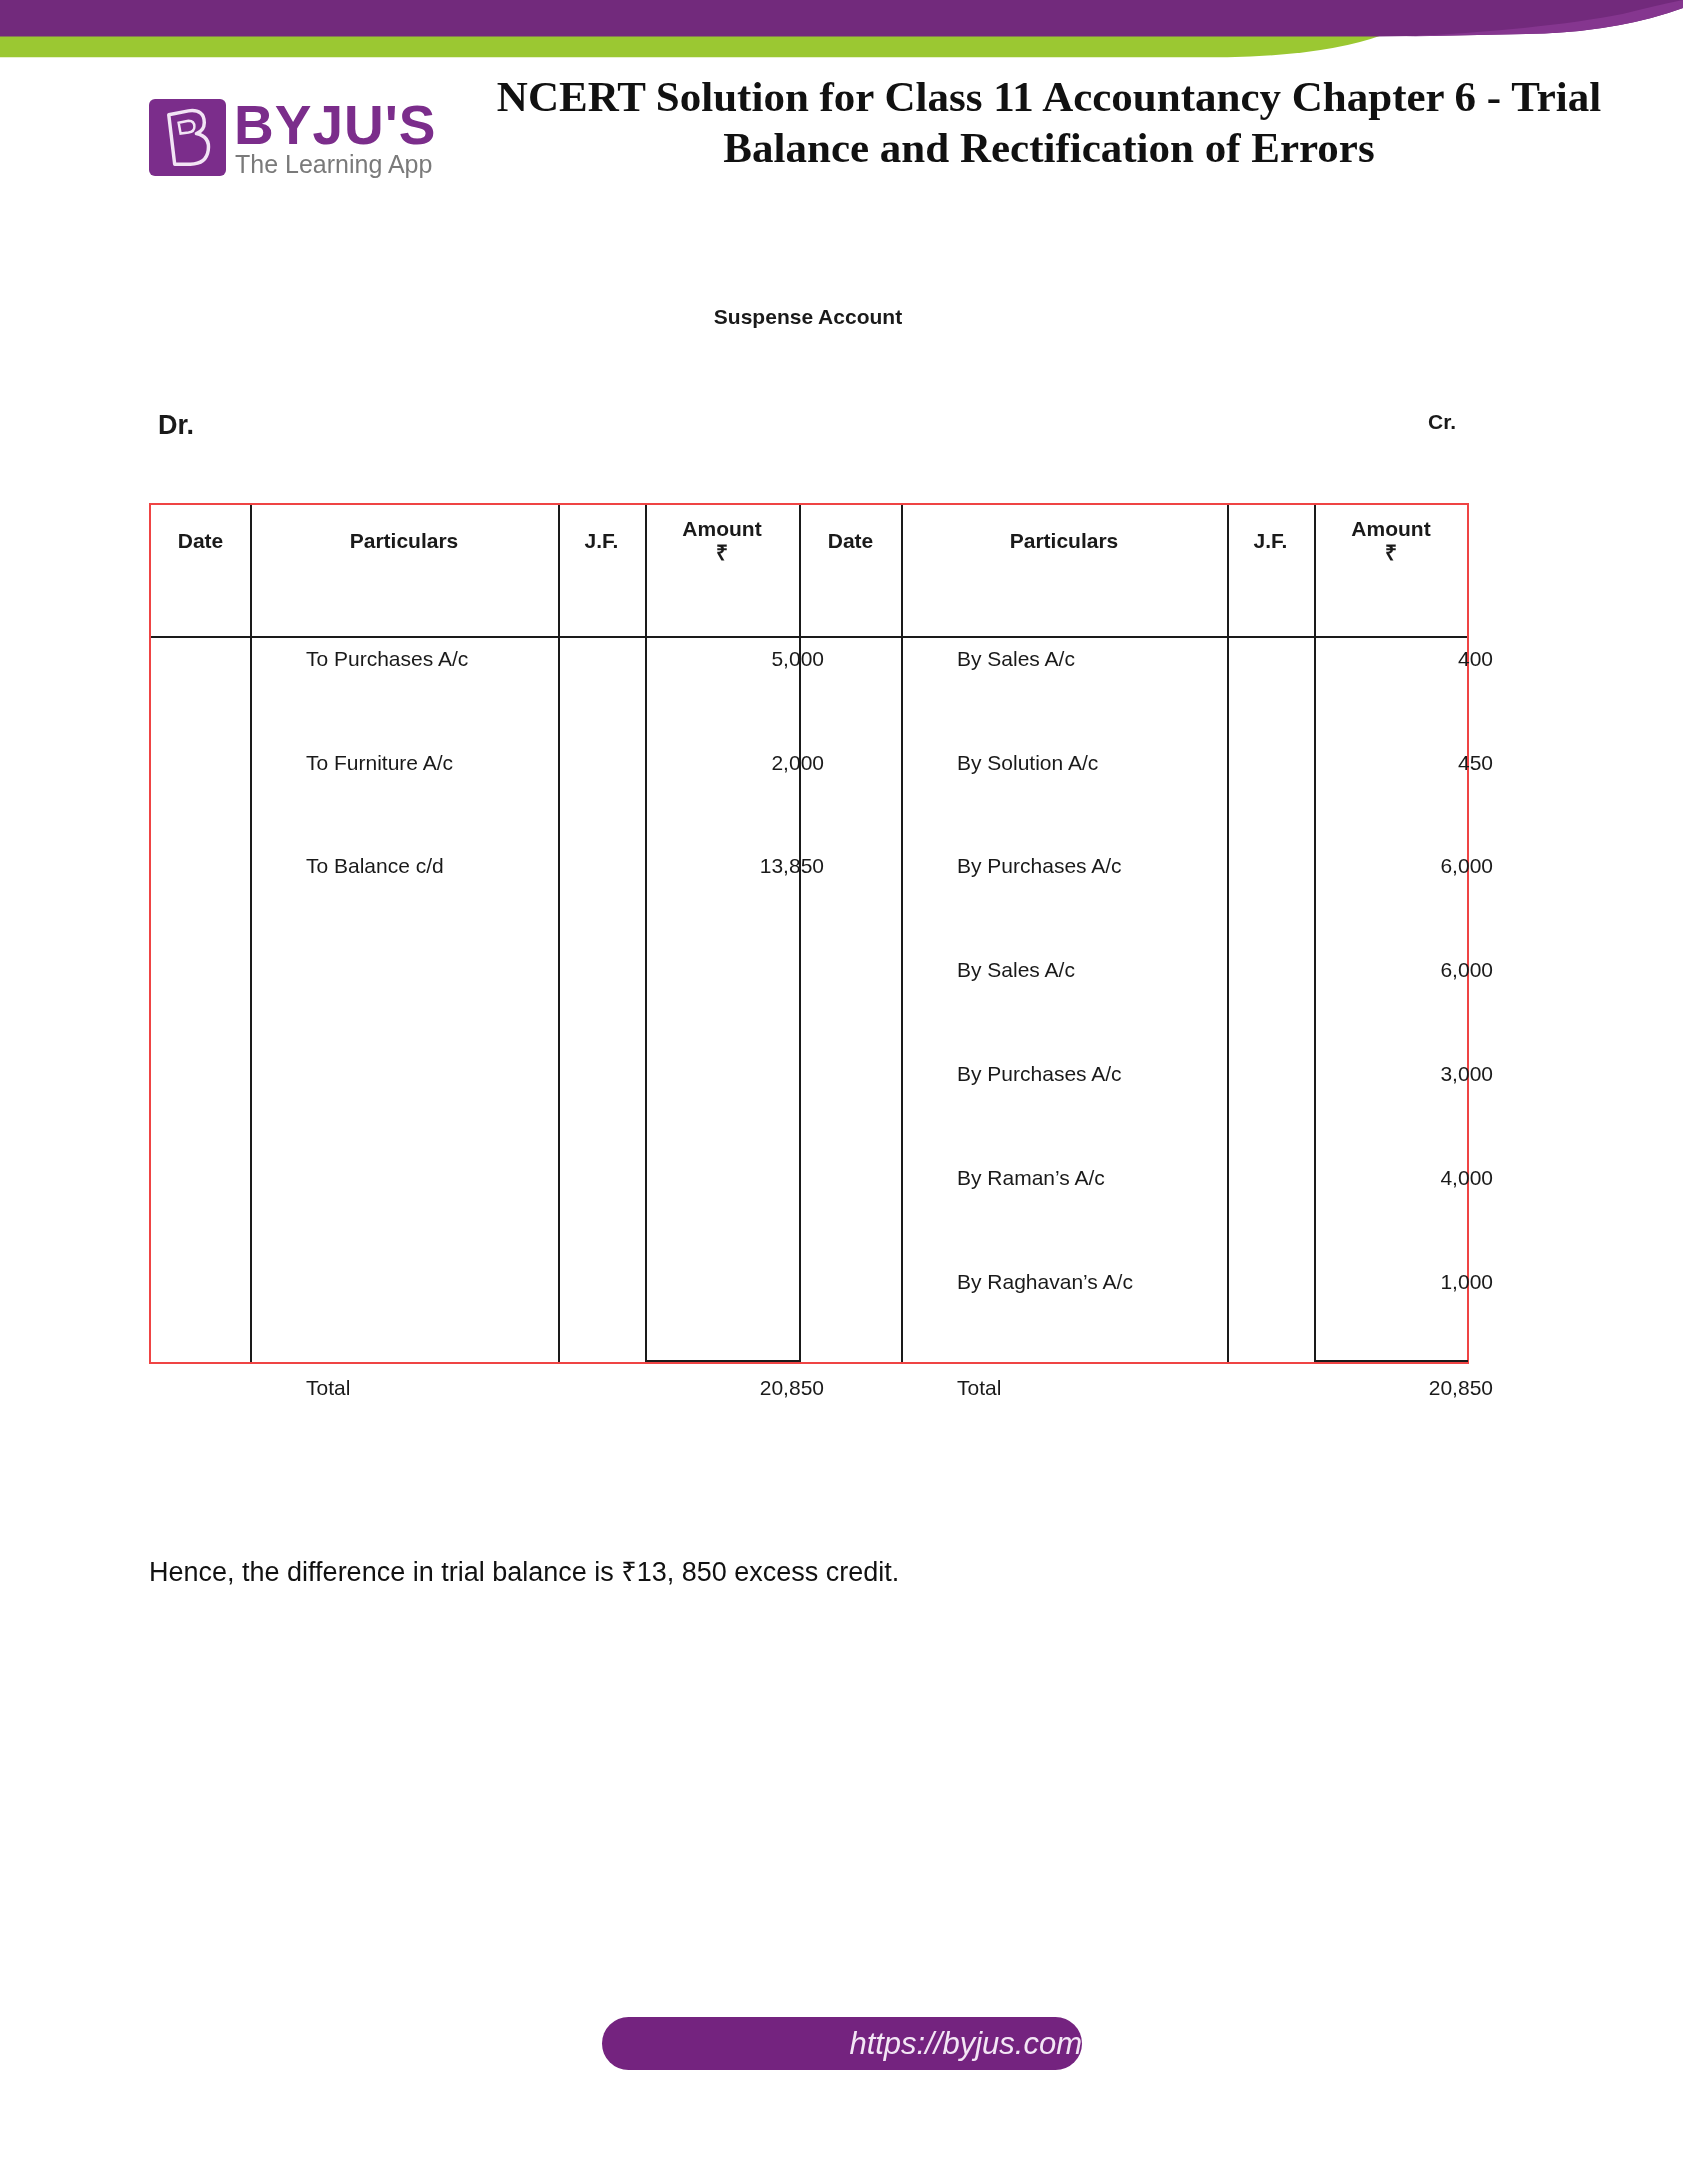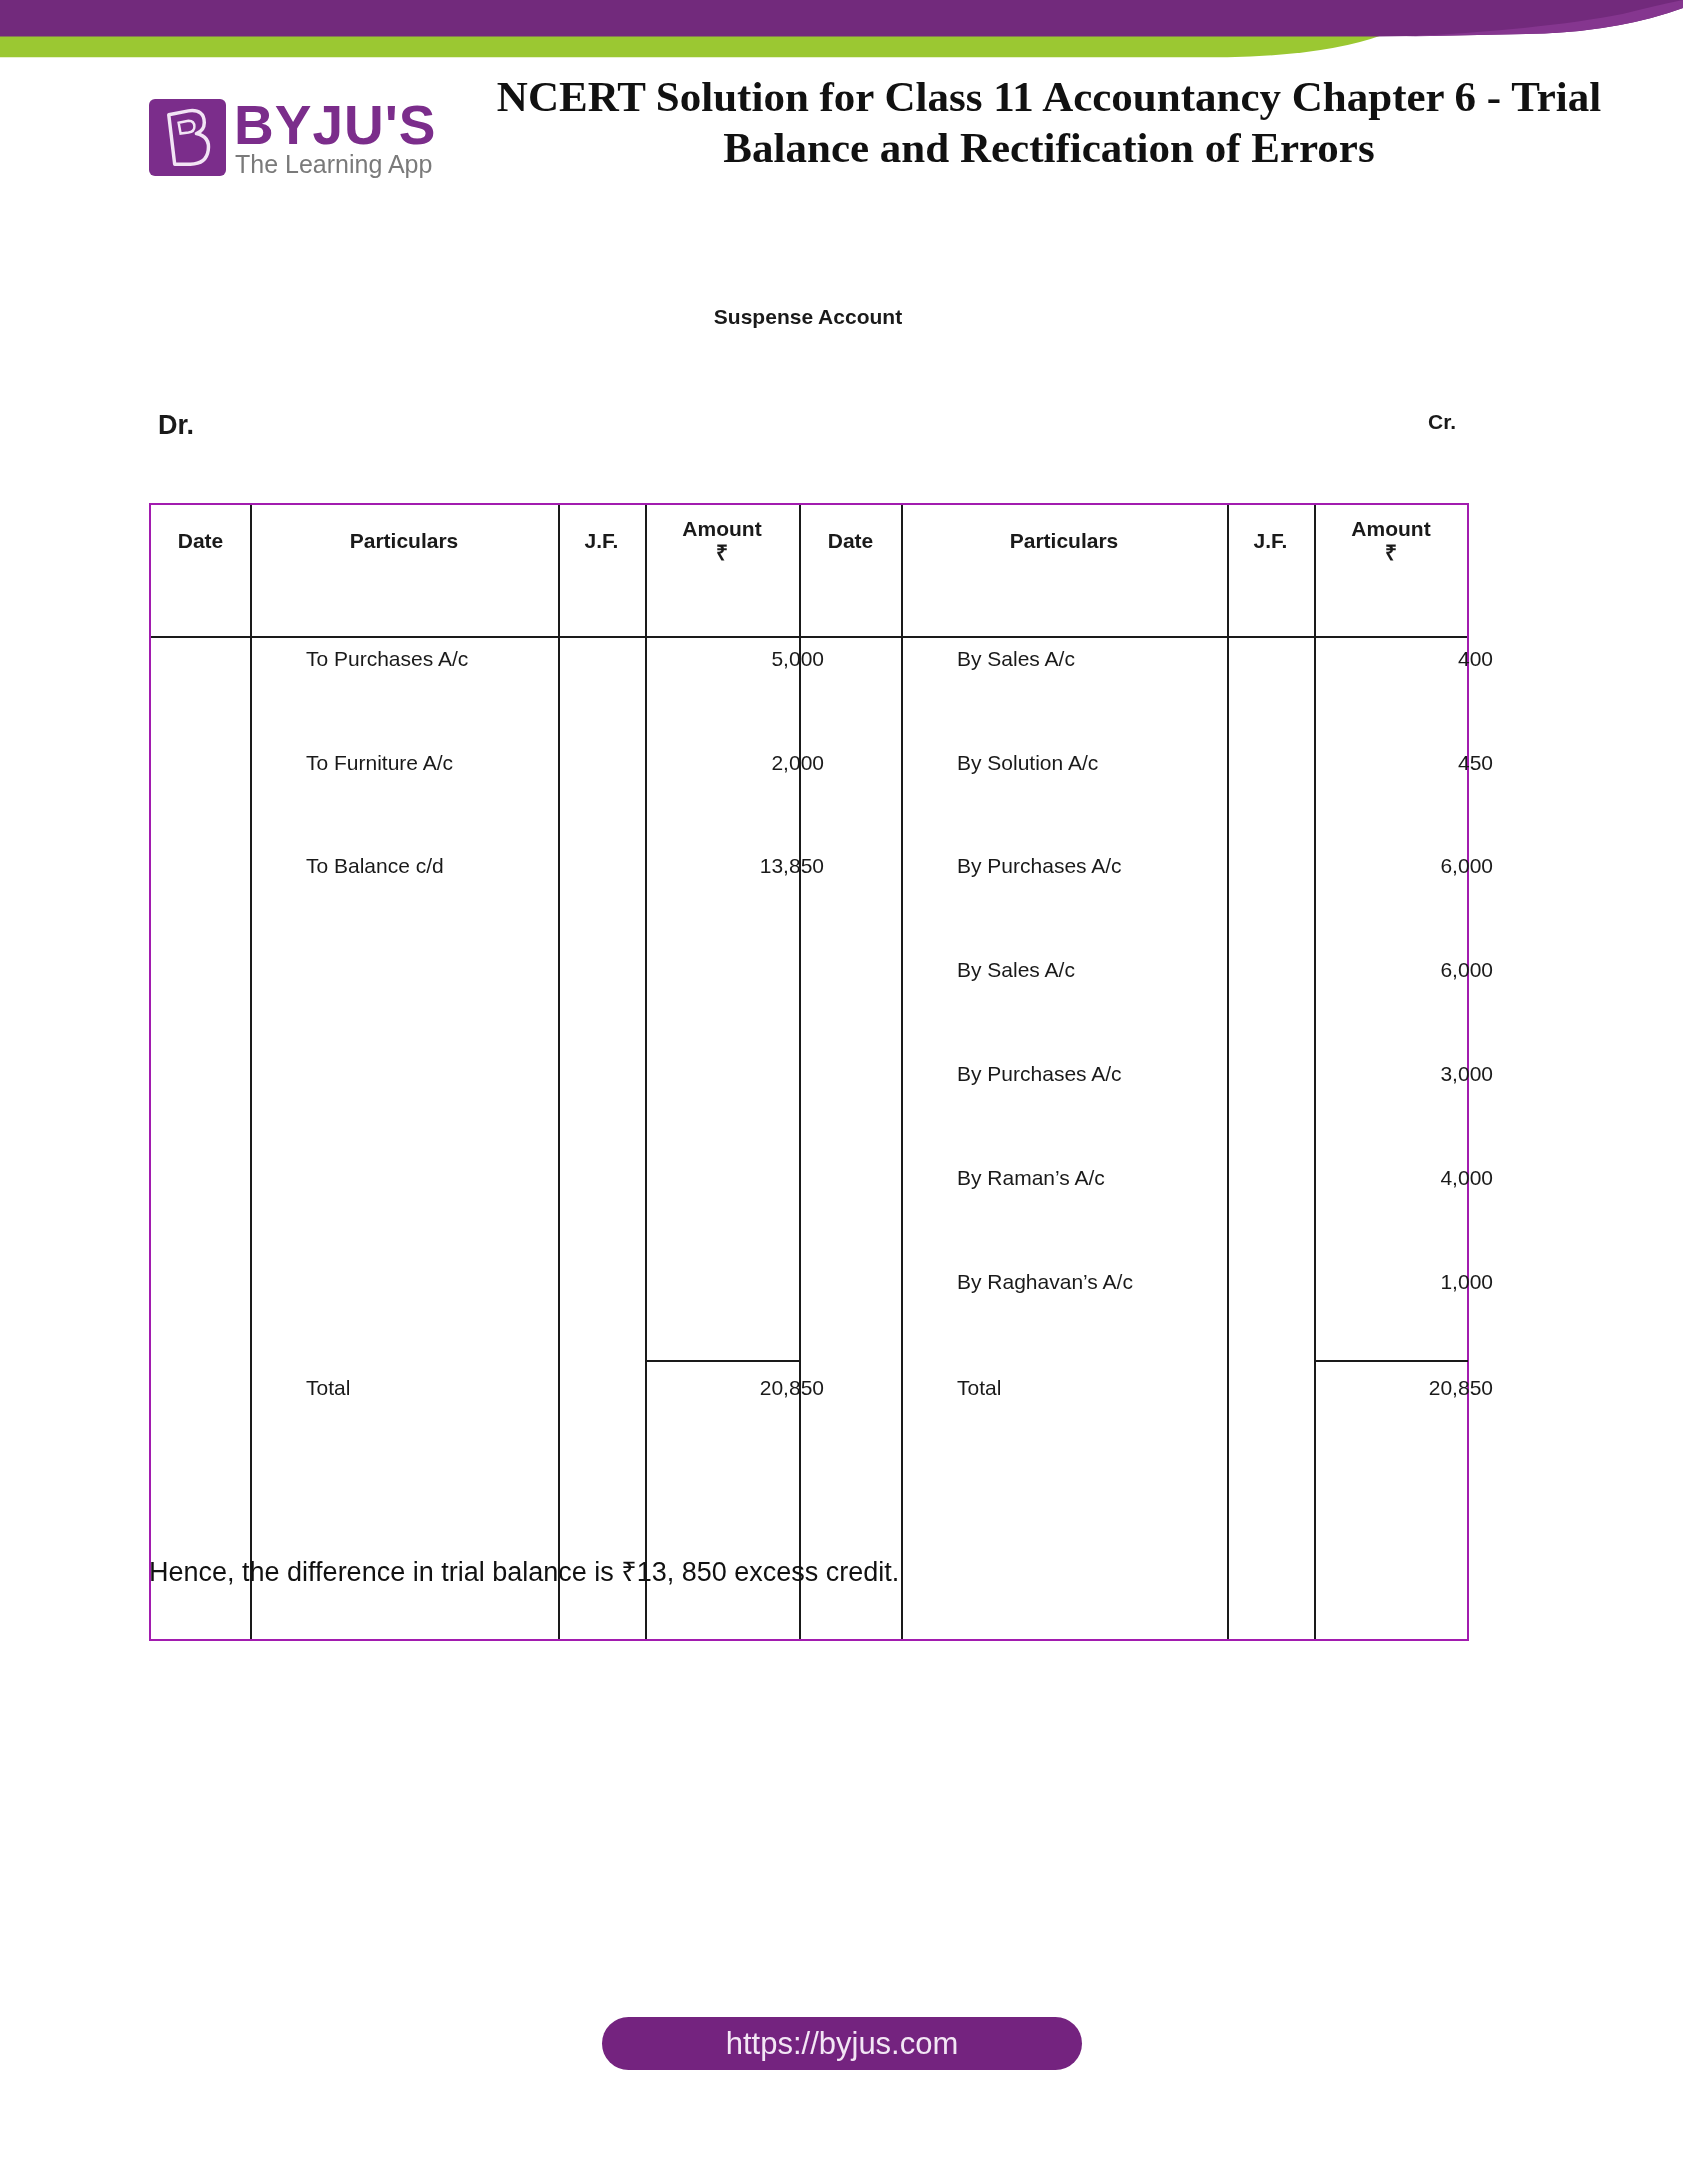--- a/index.html
+++ b/index.html
@@ -22,35 +22,35 @@
   .doc-title { position: absolute; left: 465px; top: 71px; width: 1168px; text-align: center;
                font-family: "Liberation Serif", serif; font-weight: bold; font-size: 43px;
                line-height: 51px; color: #111; }
 
   .account-title { position: absolute; left: 0; width: 1616px; top: 305px; text-align: center;
                    font-weight: bold; font-size: 21px; }
   .dr-label { position: absolute; left: 158px; top: 410px; font-weight: bold; font-size: 27px; text-align: right; }
   .cr-label { position: absolute; left: 1428px; top: 410px; font-weight: bold; font-size: 21px; }
 
   
-  .ledger { position: absolute; left: 149px; top: 503px; width: 1320px; height: 1138px;
-            border: 2px solid #a21caf; box-sizing: border-box; }
+  .ledger { position: absolute; left: 149px; top: 503px; width: 1320px; height: 861px;
+            border: 2px solid #ef4444; box-sizing: border-box; }
   .col-line { position: absolute; top: 0; bottom: 0; width: 0; border-left: 2px solid #1a1a1a; }
   .head-line { position: absolute; left: 0; right: 0; top: 131px; border-top: 2px solid #1a1a1a; }
   .total-line { position: absolute; top: 855px; border-top: 2px solid #1a1a1a; }
 
   .th { position: absolute; font-weight: bold; font-size: 21px; text-align: center; line-height: 24px; }
   .cell { position: absolute; font-size: 21px; line-height: 24px; margin-left: 40px; }
   .amt { text-align: right; }
 
   .conclusion { position: absolute; left: 149px; top: 1520px; font-size: 27px; color: #111; margin-top: 32px; }
 
   .footer-pill { position: absolute; left: 602px; top: 2017px; width: 480px; height: 53px;
-                 background: #74237f; border-radius: 27px; color: #f3e6f5; text-align: center;
-                 font-size: 31px; line-height: 53px; font-family: "Liberation Sans", sans-serif; }
+                 background: #74237f; border-radius: 27px; color: #f3e6f5; text-align: right;
+                 font-size: 31px; line-height: 53px; font-family: "Liberation Sans", sans-serif; font-style: italic; }
 </style>
 </head>
 <body>
 
 <svg class="top-bands" viewBox="0 0 1700 70" preserveAspectRatio="none">
   <path d="M0,36 L1395,36 Q1340,56 1240,58 L0,58 Z" fill="#9bc832"></path>
   <path d="M0,0 L1700,0 L1700,8 Q1640,30 1560,34 Q1480,36 1390,37 L0,37 Z" fill="#722a7c"></path>
   <path d="M1420,37 Q1560,30 1640,14 Q1675,5 1700,0 L1700,8 Q1640,30 1560,34 Z" fill="#85368f"></path>
 </svg>
 

